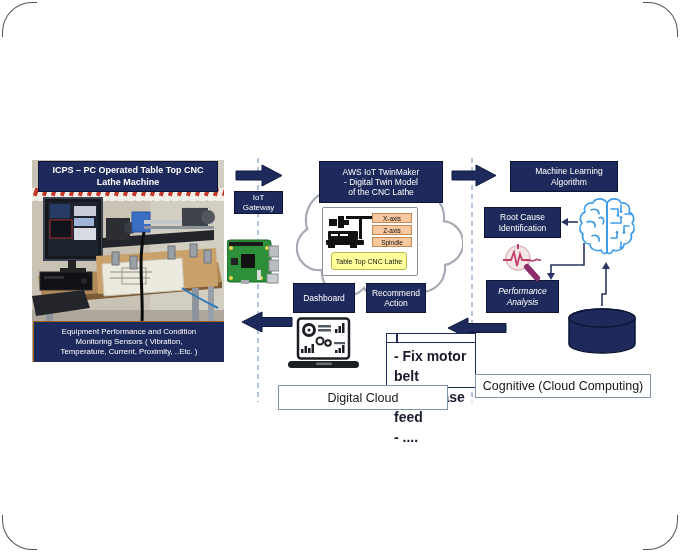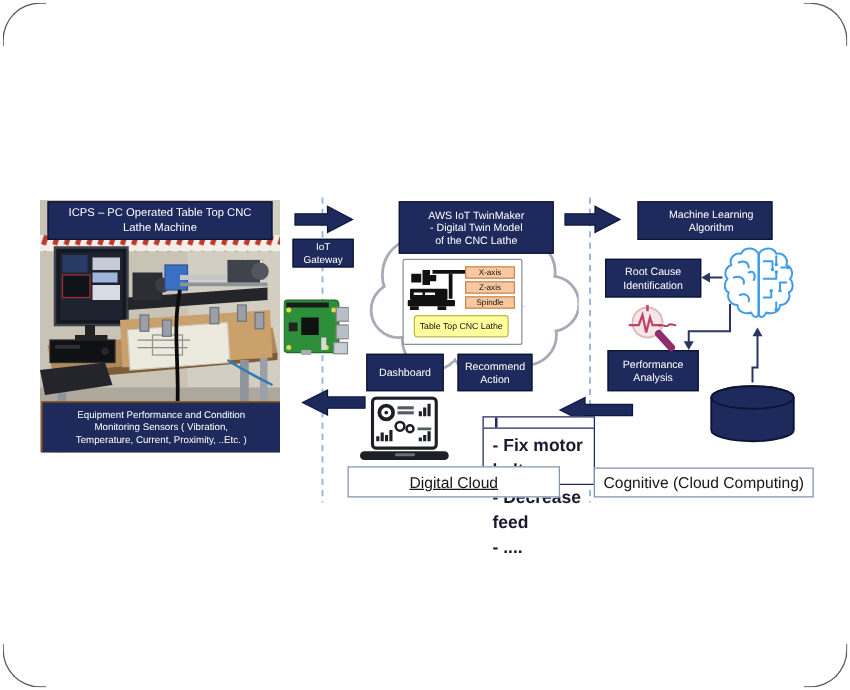--- a/index.html
+++ b/index.html
@@ -17,21 +17,21 @@
   .wlabel{position:absolute;box-sizing:border-box;background:#fff;border:1.5px solid #8392ad;
         color:#161616;display:flex;align-items:center;justify-content:center;text-align:center;
         font-size:12.5px;z-index:4;}
   svg{display:block;}
   .lines-svg{position:absolute;left:0;top:0;z-index:2;pointer-events:none;}
   .cloud-svg{position:absolute;left:291px;top:168px;z-index:1;}
 
   
   .photo{position:absolute;left:32px;top:160px;width:192px;height:202px;z-index:3;overflow:hidden;}
   .photo-header{position:absolute;left:6px;top:1px;width:178px;height:29px;background:#1e2a5c;
-        border:1px solid #0c1335;color:#fff;font-size:9px;font-weight:normal;display:flex;
+        border:1px solid #0c1335;color:#fff;font-size:9px;font-weight:bold;display:flex;
         align-items:center;justify-content:center;text-align:center;white-space:pre-line;line-height:1.25;}
   .photo-caption{position:absolute;left:1px;top:161px;width:190px;height:40px;background:#1e2a5c;
         border:1px solid #a16207;color:#fff;font-size:7.8px;display:flex;align-items:center;
         justify-content:center;text-align:center;white-space:pre-line;line-height:1.3;}
 
   
   .twin-box{position:absolute;left:322px;top:207px;width:94px;height:67px;background:#fff;
         border:1px solid #8a8f99;border-radius:2px;z-index:4;}
   .axis-chip{position:absolute;box-sizing:border-box;width:40px;height:10px;background:#f8c8a0;
         border:1px solid #c98850;color:#111;font-size:6.5px;display:flex;align-items:center;
@@ -243,27 +243,27 @@
 
   <div class="rec-list">
     <div class="bar">
         <div class="tick"></div>
       </div>
     <div class="content">- Fix motor belt
 - Decrease feed
 - ....</div>
   </div>
 
-  <div class="wlabel" style="left:278px;top:373px;width:170px;height:25px;text-decoration:underline;">Digital Cloud</div>
+  <div class="wlabel" style="left:278px;top:385px;width:170px;height:25px;">Digital Cloud</div>
 
   <div class="nbox" style="left:510px;top:161px;width:108px;height:31px;font-size:8.5px;padding-left:10px;">Machine Learning
 Algorithm</div>
   <div class="nbox" style="left:484px;top:207px;width:77px;height:31px;font-size:8.5px;">Root Cause
 Identification</div>
-  <div class="nbox" style="left:486px;top:280px;width:73px;height:33px;font-size:8.5px;">Performance
+  <div class="nbox" style="left:486px;top:280px;width:73px;height:33px;font-size:8.5px;font-style:italic;">Performance
 Analysis</div>
 
   <svg class="icon-abs" style="left:577px;top:193px;" width="60" height="68" viewBox="0 0 60 68">
     <g stroke="#3f9ce8" stroke-width="1.6" fill="none" stroke-linecap="round" stroke-linejoin="round">
       <path d="M30,10 C26,4 18,5 16,10 C10,9 6,14 8,19 C3,21 2,27 5,30 C2,33 2,39 6,41 C4,46 8,51 13,51 C13,56 19,59 24,57 C26,62 30,61 30,58 Z"></path>
       <path d="M30,10 C34,4 42,5 44,10 C50,9 54,14 52,19 C57,21 58,27 55,30 C58,33 58,39 54,41 C56,46 52,51 47,51 C47,56 41,59 36,57 C34,62 30,61 30,58 Z"></path>
       <path d="M30,10 V58"></path>
       <path d="M14,17 C18,15 22,17 22,21"></path>
       <path d="M10,29 C15,27 19,30 18,34"></path>
       <path d="M15,43 C19,41 23,44 22,48"></path>

